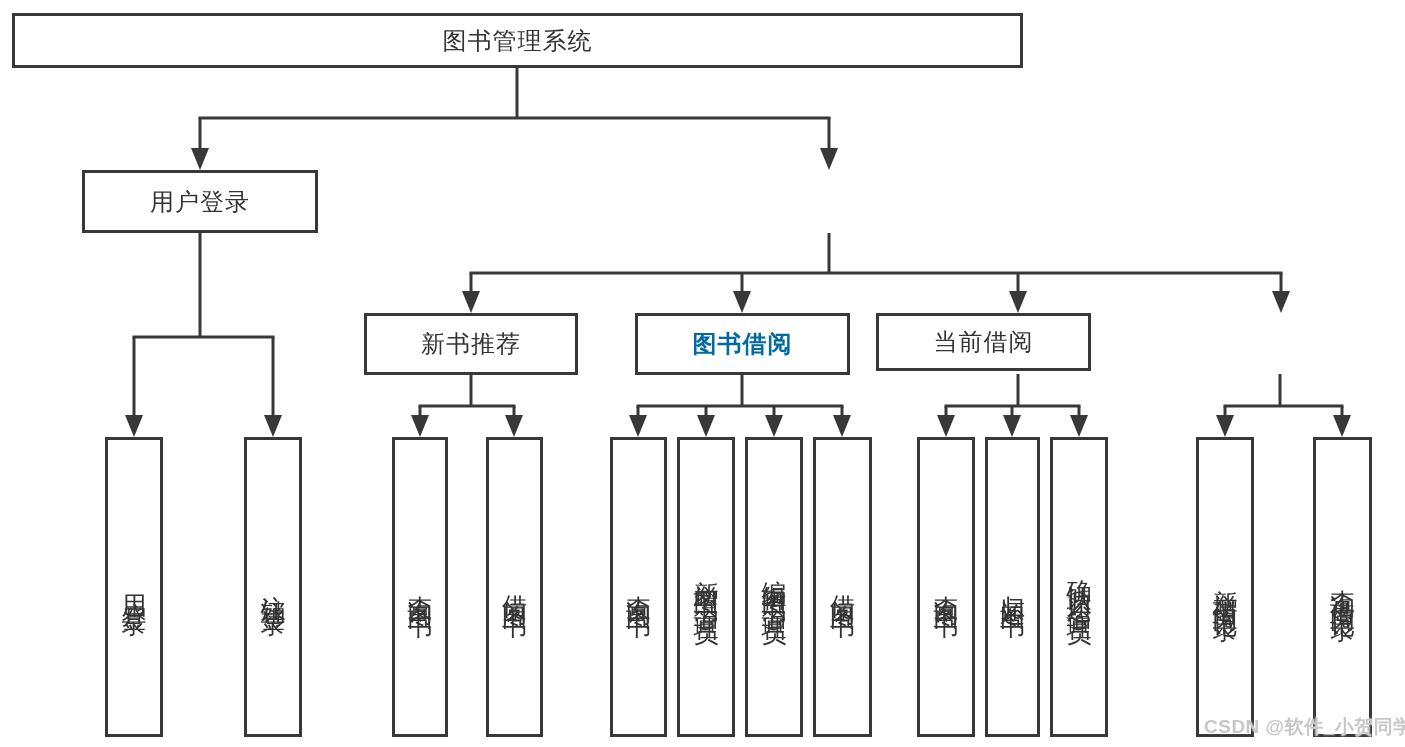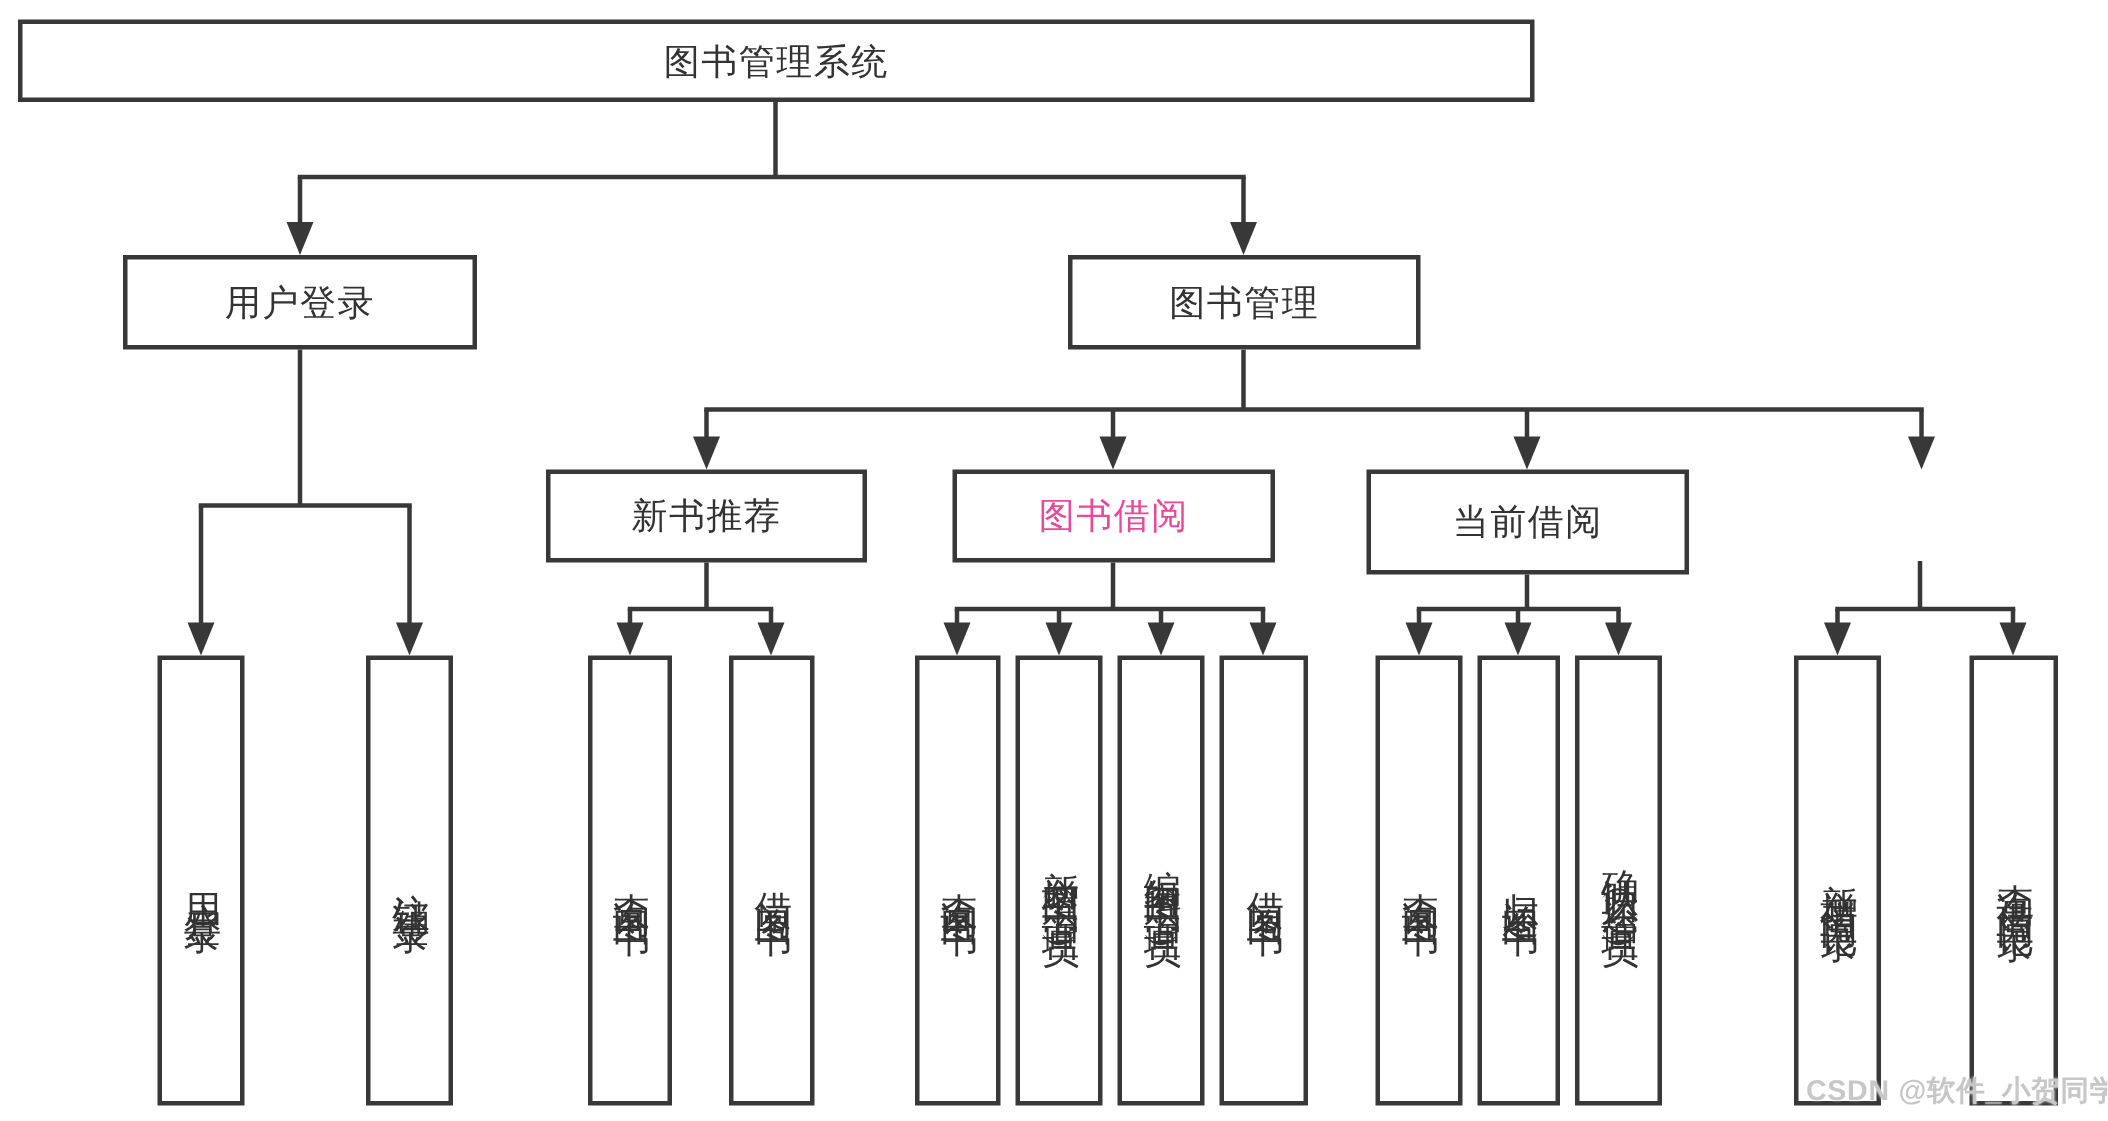--- a/index.html
+++ b/index.html
@@ -122,31 +122,28 @@
       <polygon points="1333,415 1351,415 1342,437" fill="#383838"></polygon>
     </svg>
 
   <div class="box" style="left:12px;top:13px;width:1011px;height:55px">
     <span class="hlabel" style="color: rgb(51, 51, 51);">图书管理系统</span>
   </div>
 
   <div class="box" style="left:82px;top:170px;width:236px;height:63px">
     <span class="hlabel" style="color: rgb(51, 51, 51);">用户登录</span>
   </div>
-  <div class="box" style="left:712px;top:170px;width:235px;height:63px">
-    <span class="hlabel" style="color: rgb(51, 51, 51);">图书管理</span>
-  </div>
 
   <div class="box" style="left:364px;top:313px;width:214px;height:62px">
     <span class="hlabel" style="color: rgb(51, 51, 51); font-family: Liberation Serif, serif;">新书推荐</span>
   </div>
   <div class="box" style="left:635px;top:313px;width:215px;height:62px">
-    <span class="hlabel" style="color: #ec4899;">图书借阅</span>
+    <span class="hlabel" style="color: #0369a1; font-weight: bold;">图书借阅</span>
   </div>
-  <div class="box" style="left:911px;top:313px;width:215px;height:70px">
+  <div class="box" style="left:876px;top:313px;width:215px;height:58px">
     <span class="hlabel" style="color: rgb(51, 51, 51);">当前借阅</span>
   </div>
 
   <div class="box leaf" style="left:105px;width:58px">
     <span class="vlabel" style="color: rgb(51, 51, 51);">用户登录</span>
   </div>
   <div class="box leaf" style="left:244px;width:58px">
     <span class="vlabel" style="color: rgb(51, 51, 51);">注销登录</span>
   </div>
 

